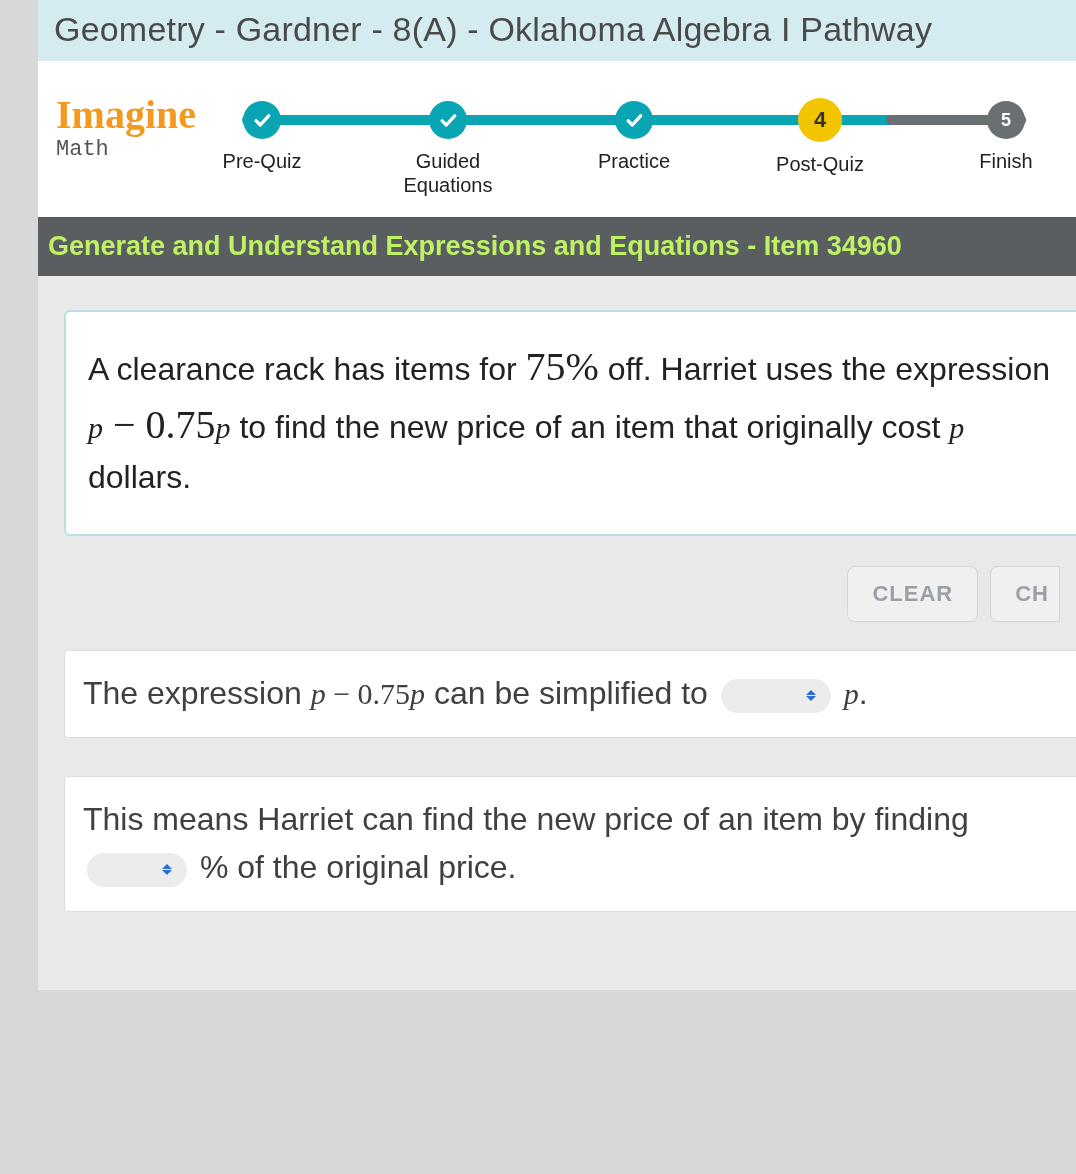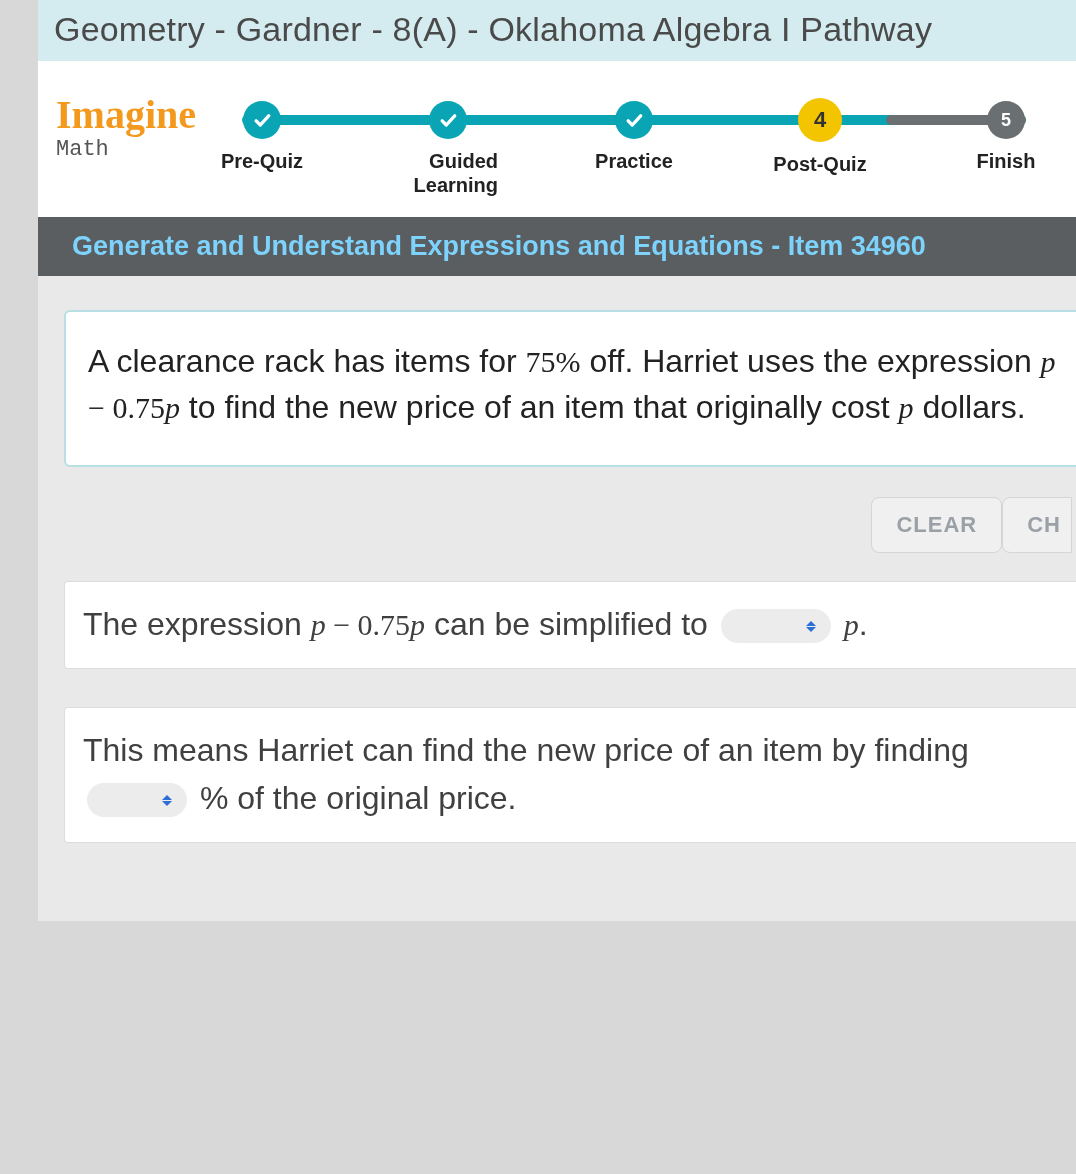--- a/index.html
+++ b/index.html
@@ -96,57 +96,56 @@
     font-weight: 600;
   }
   .dot.teal { background: #0aa5b5; }
   .dot.yellow { background: #f2c500; color: #333; width: 44px; height: 44px; margin-top: -3px; font-size: 22px;}
   .dot.grey { background: #6a6f72; }
   .dot svg { width: 20px; height: 20px; }
   .step-label {
     color: #222;
     font-size: 20px;
     margin-top: 10px;
-    text-align: right;
+    text-align: center;
     line-height: 1.2;
-    font-weight: bold;
   }
   .lesson-bar {
     background: #5a5e61;
-    color: #7dd3fc;
+    color: #bef264;
     font-size: 27px;
     font-weight: 700;
-    padding: 14px 34px;
+    padding: 14px 10px;
   }
   .content {
     background: #e9e9e9;
     padding: 34px 0 40px 26px;
   }
   .card {
     background: #fff;
     border: 2px solid #b7dfe4;
     border-right: none;
     border-radius: 6px 0 0 6px;
     padding: 26px 18px 34px 22px;
     margin-bottom: 30px;
   }
   .qtext {
     font-size: 32px;
     color: #222;
     line-height: 1.45;
   }
   .qtext .mathit { font-family: 'Times New Roman', serif; font-style: italic; font-size: 30px; }
-  .qtext .mathnum { font-family: 'Times New Roman', serif; font-size: 30px; }
+  .qtext .mathnum { font-family: 'Times New Roman', serif; font-size: 40px; }
   .qtext2 { margin-top: 46px; font-size: 32px; color: #222; }
   .btnrow {
     display: flex;
     justify-content: flex-end;
-    gap: 0;
+    gap: 12px;
     margin: 0 0 28px 0;
-    padding-right: 4px;
+    padding-right: 16px;
   }
   .btn {
     background: #f0f0f0;
     color: #9aa0a6;
     border: 1px solid #d5d5d5;
     border-radius: 8px;
     padding: 14px 24px;
     font-size: 22px;
     font-weight: 700;
     letter-spacing: 1px;
@@ -219,21 +218,21 @@
               </svg>
           </div>
           <div class="step-label">Pre-Quiz</div>
         </div>
         <div class="step">
           <div class="dot teal">
             <svg viewBox="0 0 24 24" fill="none" stroke="#fff" stroke-width="4" stroke-linecap="round" stroke-linejoin="round">
                 <polyline points="5 13 10 18 20 7"></polyline>
               </svg>
           </div>
-          <div class="step-label">Guided Learning</div>
+          <div class="step-label">Guided Equations</div>
         </div>
         <div class="step">
           <div class="dot teal">
             <svg viewBox="0 0 24 24" fill="none" stroke="#fff" stroke-width="4" stroke-linecap="round" stroke-linejoin="round">
                 <polyline points="5 13 10 18 20 7"></polyline>
               </svg>
           </div>
           <div class="step-label">Practice</div>
         </div>
         <div class="step">

